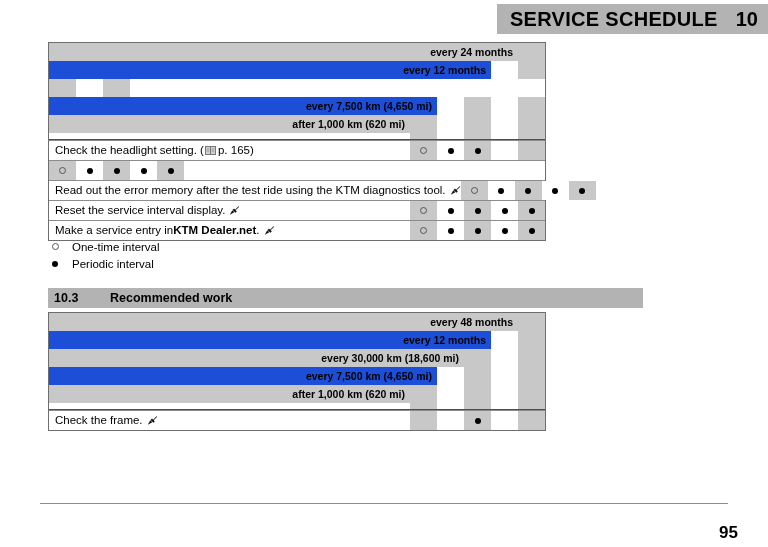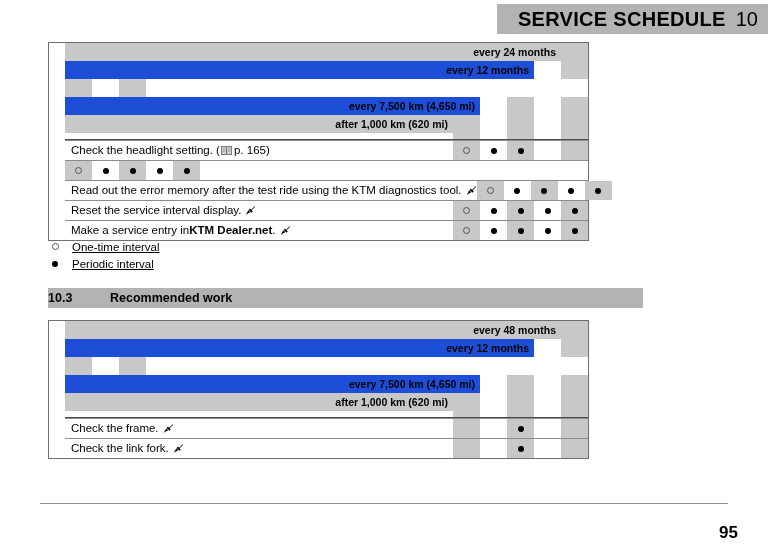--- a/index.html
+++ b/index.html
@@ -31,36 +31,35 @@
     padding-right: 10px;
   }
   .running-head .rh-title {
     font-size: 20px;
     font-weight: bold;
     letter-spacing: 0.3px;
     white-space: nowrap;
   }
   .running-head .rh-num {
     font-size: 20px;
-    font-weight: normal;
-    margin-left: 10px;
+    font-weight: bold;
+    margin-left: 18px;
   }
 
   
   .sched-table {
     position: absolute;
     left: 48px;
-    width: 541px;
+    width: 498px;
     border: 1px solid #6e6e6e;
     box-sizing: border-box;
     background: #ffffff;
-    padding-left: 16px;
   }
   #table-1 { top: 42px; }
-  #table-2 { top: 320px; }
+  #table-2 { top: 312px; }
 
   .hdr-row {
     display: flex;
     height: 18px;
     position: relative;
   }
   .hdr-label {
     flex: 1 1 auto;
     display: flex;
     align-items: center;
@@ -167,37 +166,38 @@
     font-size: 11.5px;
   }
   .legend-bullet {
     width: 22px;
     display: flex;
     align-items: center;
     justify-content: flex-start;
     padding-left: 4px;
     box-sizing: border-box;
   }
-  .legend-text { padding-left: 2px; text-decoration: underline; }
+  .legend-text { padding-left: 2px; }
 
   
   .section-bar {
     position: absolute;
     left: 48px;
     top: 288px;
     width: 595px;
     height: 20px;
     background: #b3b3b3;
     display: flex;
     align-items: center;
     box-sizing: border-box;
   }
   .section-num {
     font-size: 12.5px;
     font-weight: bold;
+    padding-left: 6px;
     width: 62px;
     box-sizing: border-box;
   }
   .section-title {
     font-size: 12.5px;
     font-weight: bold;
   }
 
   
   .footer-rule {
@@ -427,20 +427,21 @@
     <div class="col shade"></div>
   </div>
 
   <div class="hdr-row light">
     <div class="hdr-label">every 12 months</div>
     <div class="col blank"></div>
     <div class="col shade"></div>
   </div>
 
   <div class="hdr-row shade">
+    <div class="hdr-label">every 30,000 km (18,600 mi)</div>
     <div class="col shade"></div>
     <div class="col blank"></div>
     <div class="col shade"></div>
   </div>
 
   <div class="hdr-row light">
     <div class="hdr-label">every 7,500 km (4,650 mi)</div>
     <div class="col blank"></div>
     <div class="col shade"></div>
     <div class="col blank"></div>
@@ -478,34 +479,16 @@
     </div>
     <div class="mark shade"></div>
     <div class="mark blank"></div>
     <div class="mark shade">
         <span class="dot-solid"></span>
       </div>
     <div class="mark blank"></div>
     <div class="mark shade"></div>
   </div>
 
-  <div class="body-row">
-    <div class="task">
-      <span>Check the link fork.</span>
-      <span class="tool-icon">
-        <svg viewBox="0 0 11 11" width="11" height="11" aria-hidden="true">
-          <path d="M9.6 1.2 L6.1 4.7 L5.0 3.6 L3.6 5.0 L6.4 7.8 L7.8 6.4 L6.7 5.3 L10.2 1.8 Z" fill="#111"></path>
-          <path d="M3.3 5.3 L0.8 9.8 L5.3 7.3 Z" fill="#111"></path>
-        </svg>
-      </span>
-    </div>
-    <div class="mark shade"></div>
-    <div class="mark blank"></div>
-    <div class="mark shade">
-        <span class="dot-solid"></span>
-      </div>
-    <div class="mark blank"></div>
-    <div class="mark shade"></div>
-  </div>
 </div>
 
 <div class="footer-rule"></div>
 <div class="page-num">95</div>
 
 </body></html>

